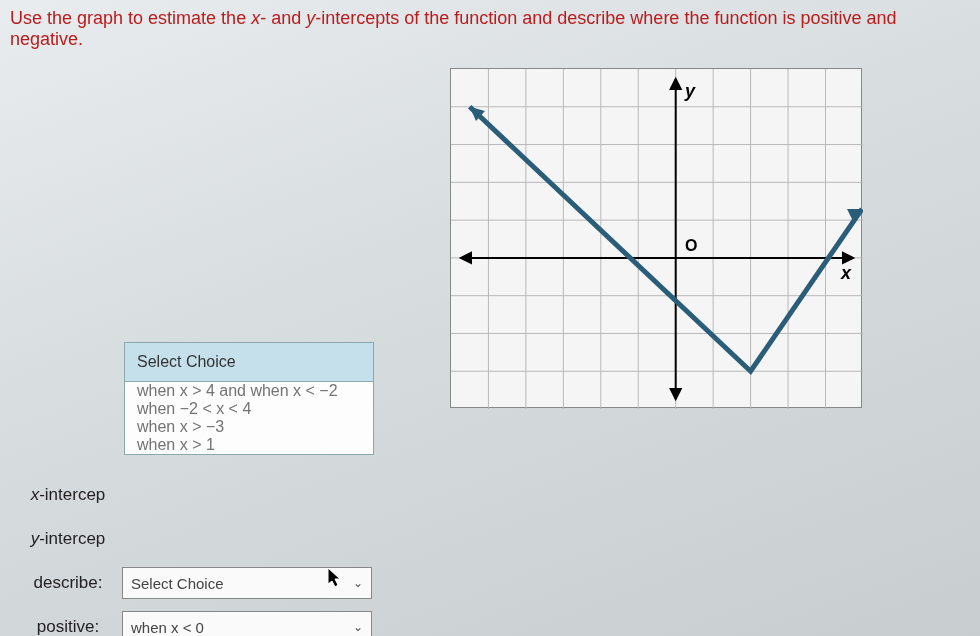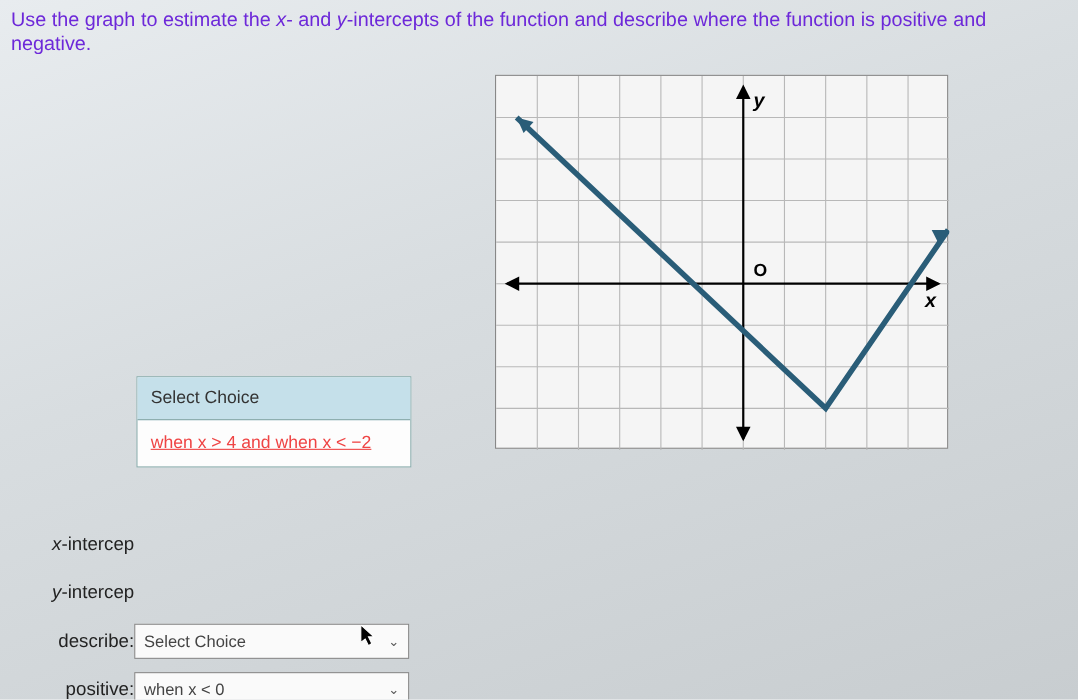--- a/index.html
+++ b/index.html
@@ -8,21 +8,21 @@
       height: 636px;
       background: linear-gradient(160deg, #e8ecef 0%, #d8dde0 40%, #c8cdd0 100%);
       font-family: Arial, sans-serif;
       color: #222;
       position: relative;
       overflow: hidden;
     }
     .question-text {
       padding: 8px 10px;
       font-size: 18px;
-      color: #6d28d9;
+      color: #b91c1c;
     }
     .question-text em { font-style: italic; }
     .graph-container {
       position: absolute;
       left: 450px;
       top: 68px;
       width: 412px;
       height: 340px;
       background: #f5f5f5;
       border: 1px solid #888;
@@ -37,43 +37,42 @@
       z-index: 10;
     }
     .dropdown-header {
       background: #c5e0ea;
       padding: 10px 12px;
       font-size: 16px;
       color: #333;
       border-bottom: 1px solid #8aa;
     }
     .dropdown-item {
-      padding: 12px 12px;
+      padding: 0 12px;
       font-size: 16px;
-      color: #ef4444;
+      color: #737373;
       cursor: pointer;
-      text-decoration: underline;
     }
     .answer-rows {
       position: absolute;
       left: 14px;
       top: 478px;
       width: 400px;
     }
     .answer-row {
       display: flex;
       align-items: center;
       margin-bottom: 10px;
       height: 34px;
     }
     .answer-label {
       width: 108px;
       font-size: 17px;
       color: #222;
-      text-align: right;
+      text-align: center;
     }
     .answer-label em { font-style: italic; }
     .select-box {
       width: 250px;
       height: 32px;
       border: 1px solid #888;
       background: #fafafa;
       display: flex;
       align-items: center;
       justify-content: space-between;
@@ -139,20 +138,23 @@
     <polyline points="18.7,37.78 299.6,302.24 411,140" fill="none" stroke="#2a5d78" stroke-width="5"></polyline>
 
     <polygon points="18.7,37.78 34,42 25,52" fill="#2a5d78"></polygon>
     <polygon points="411,140 396,140 402,152" fill="#2a5d78"></polygon>
   </svg>
 </div>
 
 <div class="dropdown-popup">
   <div class="dropdown-header">Select Choice</div>
   <div class="dropdown-item">when x &gt; 4 and when x &lt; −2</div>
+  <div class="dropdown-item">when −2 &lt; x &lt; 4</div>
+  <div class="dropdown-item">when x &gt; −3</div>
+  <div class="dropdown-item">when x &gt; 1</div>
 </div>
 
 <div class="answer-rows">
   <div class="answer-row">
     <div class="answer-label"><em>x</em>-intercep</div>
   </div>
   <div class="answer-row">
     <div class="answer-label"><em>y</em>-intercep</div>
   </div>
   <div class="answer-row">

